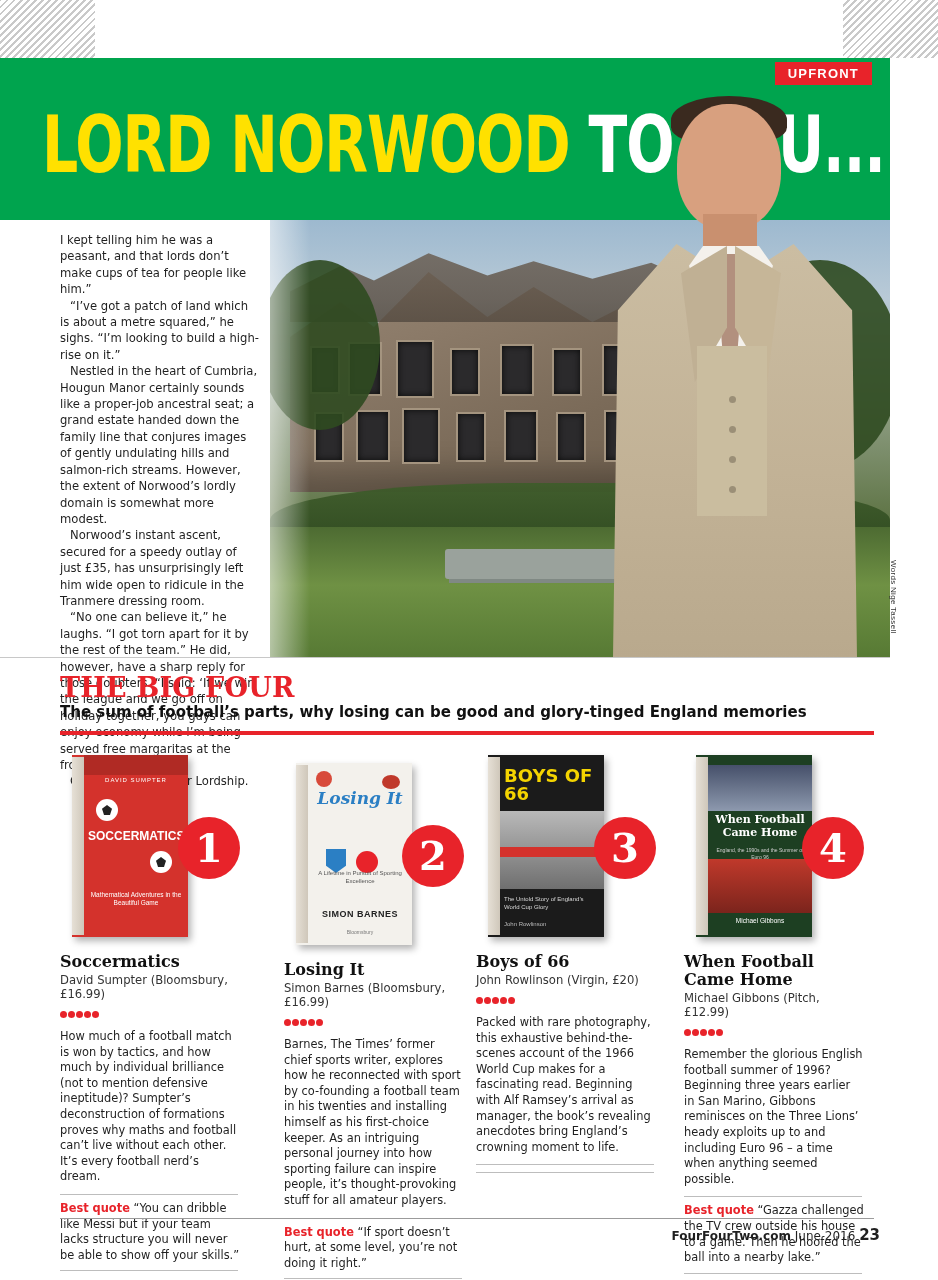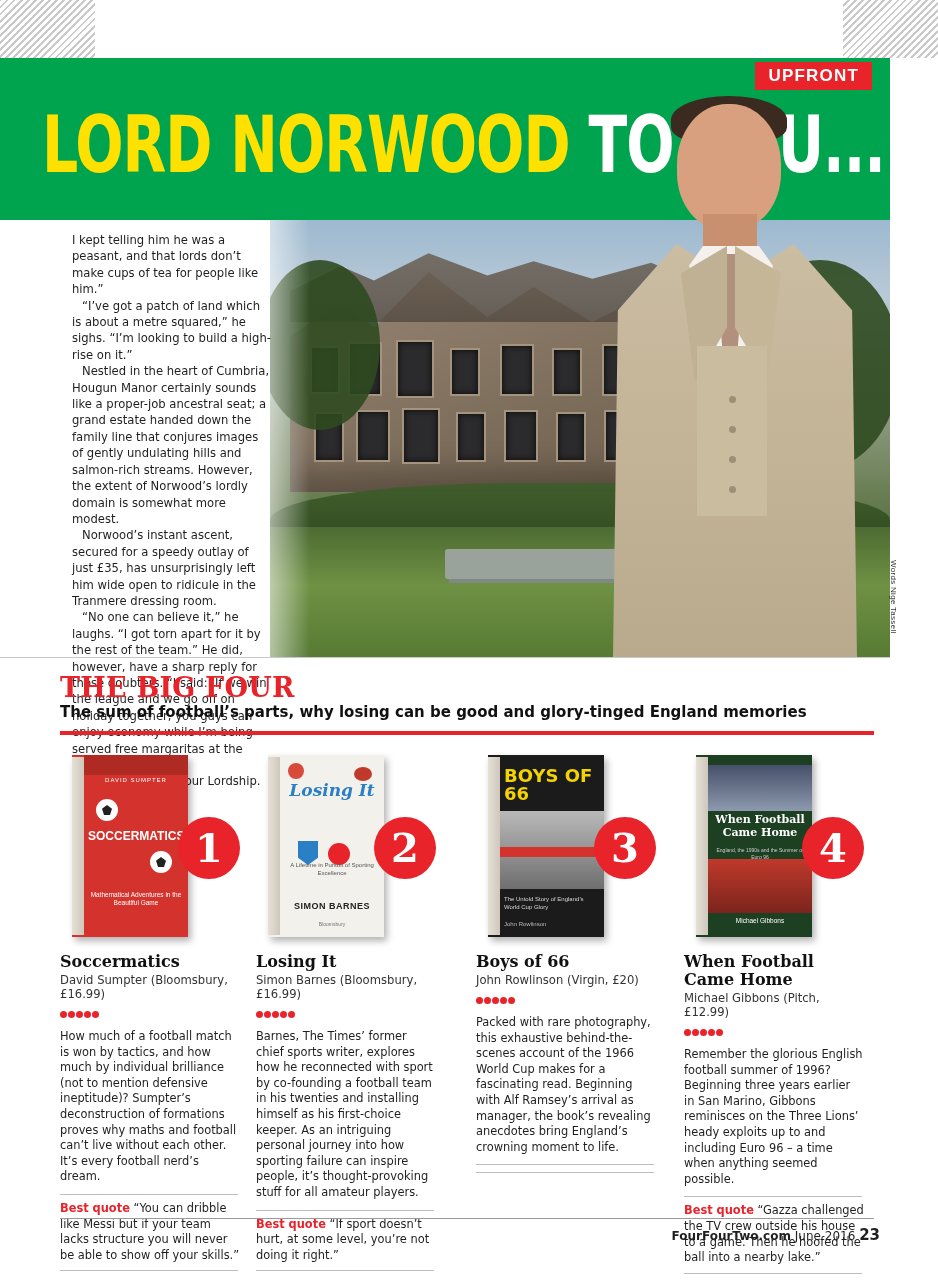--- a/index.html
+++ b/index.html
@@ -41,21 +41,21 @@
     width: 890px; height: 162px;
     background: #00a44e;
     overflow: visible;
   }
   .upfront-tag {
     position: absolute;
     right: 18px; top: 4px;
     background: #e8232a;
     color: #ffffff;
     font-weight: bold;
-    font-size: 17px;
+    font-size: 13px;
     letter-spacing: 1.2px;
     padding: 4px 13px 4px 13px;
   }
   .headline {
     position: absolute;
     left: 42px; top: 48px;
     font-family: "DejaVu Sans", sans-serif;
     font-weight: bold;
     font-size: 58px;
     line-height: 58px;
@@ -201,21 +201,20 @@
 
   
   .body-copy {
     position: absolute;
     left: 60px; top: 232px;
     width: 200px;
     font-size: 11.6px;
     line-height: 16.4px;
     color: #1f1f1f;
     font-family: "DejaVu Sans", sans-serif;
-    margin-left: 12px;
   }
   .body-copy p { margin: 0; }
   .body-copy p + p { text-indent: 10px; }
 
   
   .hero-rule {
     position: absolute;
     left: 0; top: 657px; width: 890px; height: 1px;
     background: #c8c8c8;
   }
@@ -244,21 +243,21 @@
     background: #e8232a;
   }
 
   
   .col {
     position: absolute;
     top: 755px;
     width: 180px;
   }
   .col1 { left: 60px; }
-  .col2 { left: 256px; }
+  .col2 { left: 284px; margin-top: 8px; }
   .col3 { left: 476px; }
   .col4 { left: 684px; }
 
   .book-wrap {
     position: relative;
     height: 190px;
     width: 180px;
   }
   .book {
     position: absolute;

